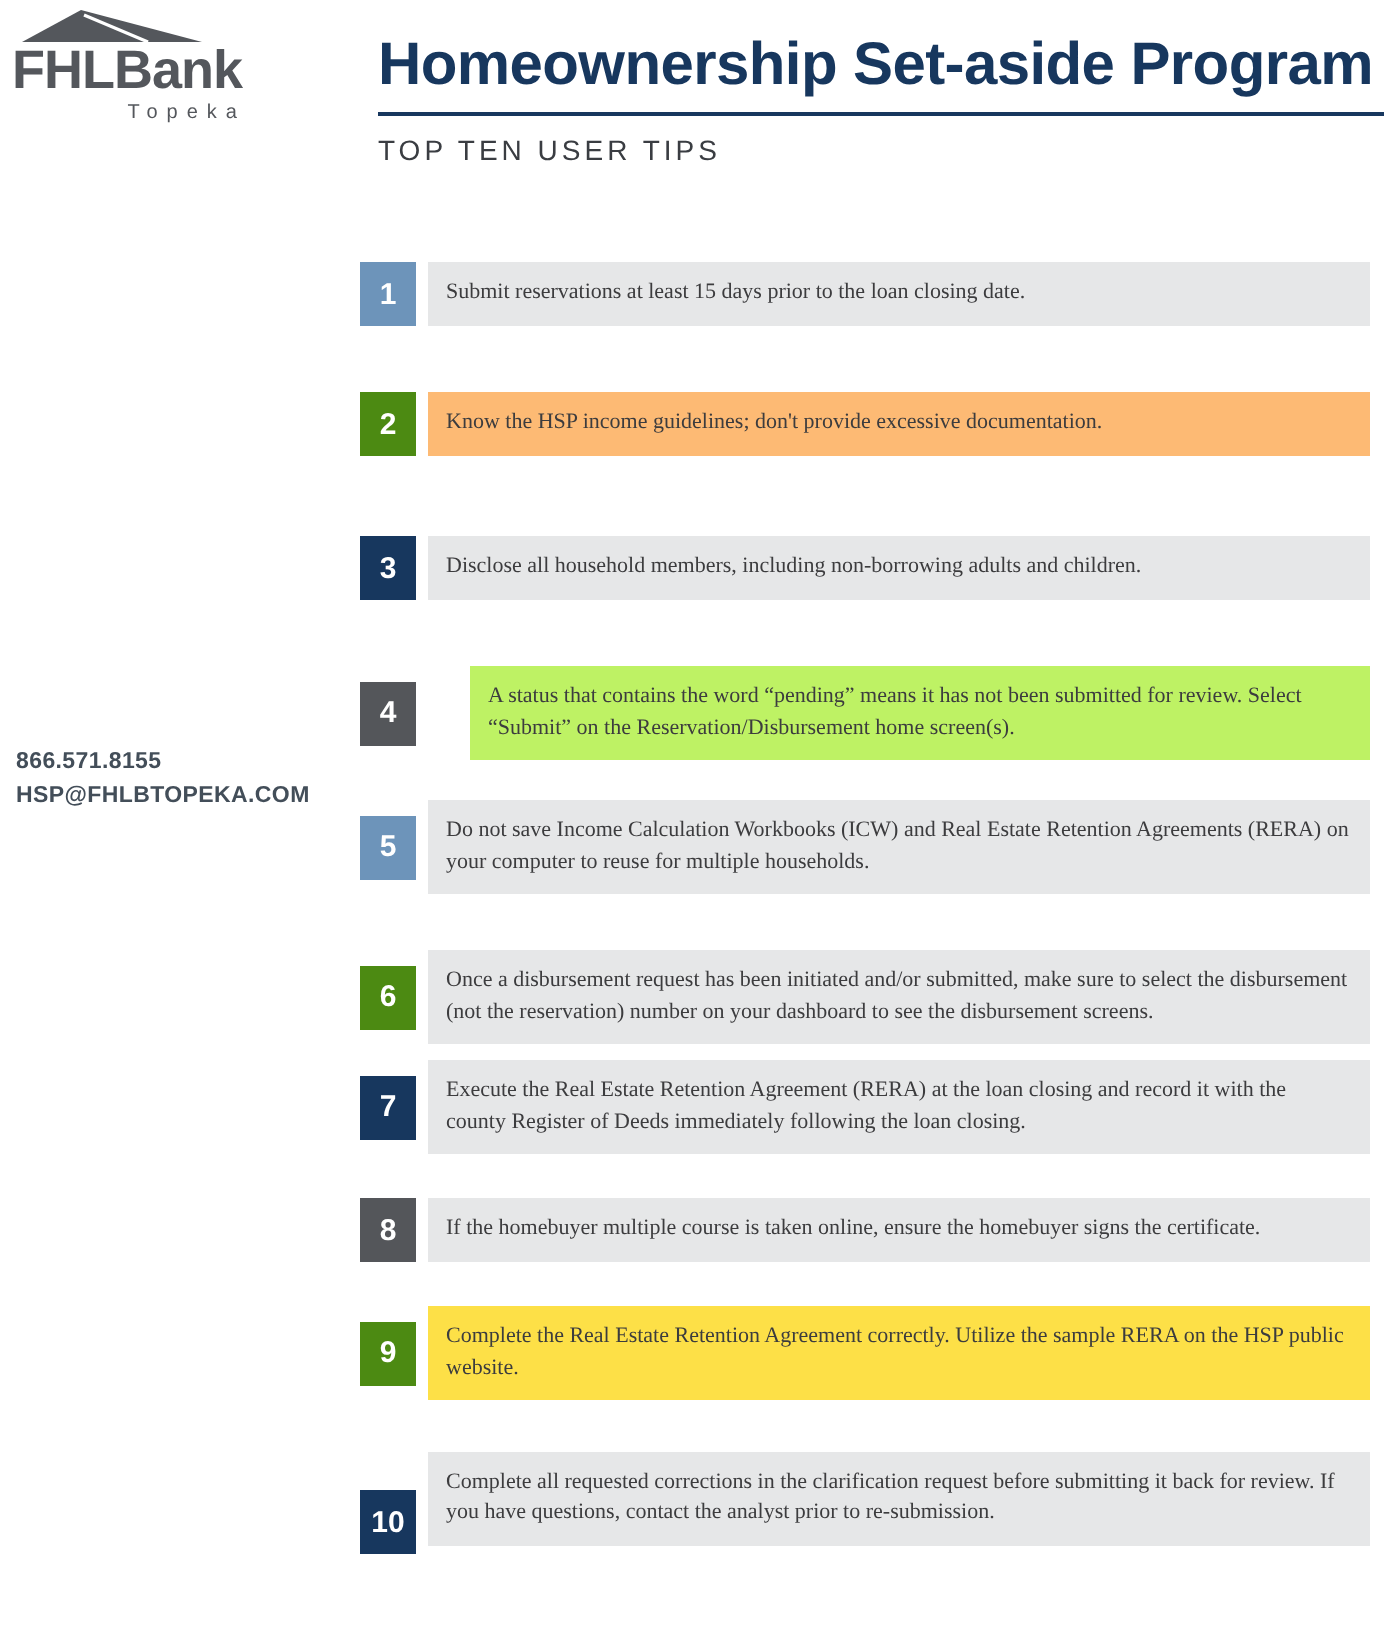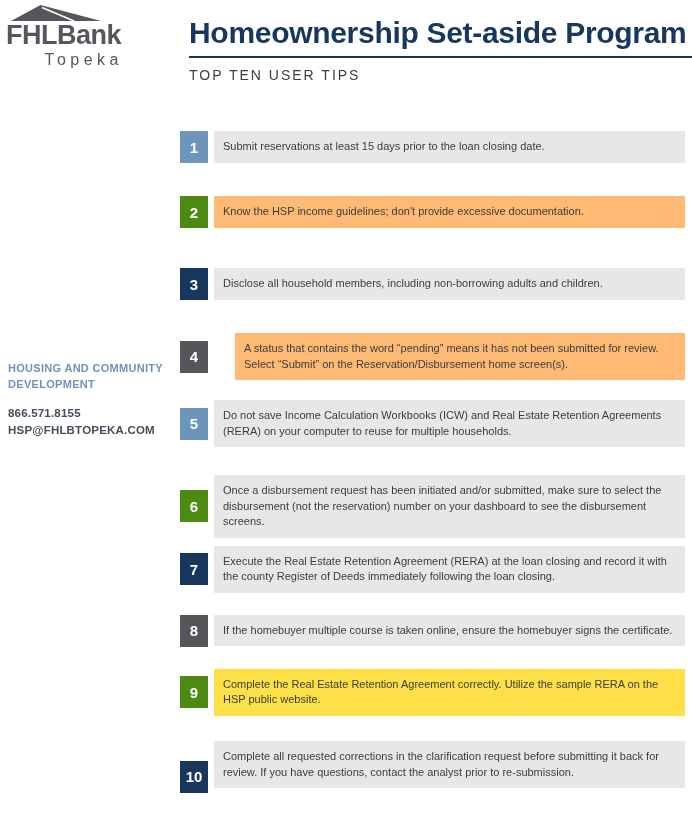--- a/index.html
+++ b/index.html
@@ -13,21 +13,21 @@
   }
 
   
   .logo { position: absolute; left: 6px; top: 5px; width: 118px; }
   .logo-roof { display: block; margin-left: 5px; }
   .logo-brand {
     font-size: 27px; font-weight: 700; color: #54575c;
     letter-spacing: -0.5px; line-height: 1; margin-top: 1px;
   }
   .logo-city {
-    font-size: 16px; color: #54575c; letter-spacing: 4.5px;
+    font-size: 10px; color: #54575c; letter-spacing: 4.5px;
     text-align: right; margin-top: 2px; padding-right: 1px;
   }
 
   
   .header { position: absolute; left: 189px; top: 16px; width: 506px; }
   .title {
     font-size: 30px; font-weight: 700; color: #17375e;
     line-height: 1.12; letter-spacing: -0.3px;
   }
   .rule { height: 2px; background: #17375e; margin-top: 6px; }
@@ -51,21 +51,21 @@
   .tips { position: absolute; left: 180px; top: 131px; width: 505px; }
   .tip { display: flex; align-items: center; }
   .badge {
     flex: 0 0 28px; height: 32px;
     display: flex; align-items: center; justify-content: center;
     color: #ffffff; font-weight: 700; font-size: 15px;
   }
   .bar {
     flex: 1; margin-left: 6px; background: #e6e7e8;
     padding: 8px 10px 8px 9px;
-    font-size: 11px; line-height: 15.5px; color: #3c3c3e;
+    font-size: 11px; line-height: 15.5px; color: #3c3c3e; font-family: Liberation Serif, serif;
   }
   .tip:nth-child(1)  { margin-bottom: 33px; }
   .tip:nth-child(2)  { margin-bottom: 40px; }
   .tip:nth-child(3)  { margin-bottom: 33px; }
   .tip:nth-child(4)  { margin-bottom: 20px; }
   .tip:nth-child(5)  { margin-bottom: 28px; }
   .tip:nth-child(6)  { margin-bottom: 8px;  }
   .tip:nth-child(7)  { margin-bottom: 22px; }
   .tip:nth-child(8)  { margin-bottom: 22px; }
   .tip:nth-child(9)  { margin-bottom: 21px; }
@@ -85,21 +85,20 @@
     <div class="logo-city">Topeka</div>
   </div>
 
   <div class="header">
     <div class="title">Homeownership Set-aside Program</div>
     <div class="rule"></div>
     <div class="subtitle">TOP TEN USER TIPS</div>
   </div>
 
   <div class="sidebar">
-    <div class="dept">HOUSING AND COMMUNITY DEVELOPMENT</div>
     <div class="contact">
       <div>866.571.8155</div>
       <div>HSP@FHLBTOPEKA.COM</div>
     </div>
   </div>
 
   <div class="tips">
       <div class="tip">
       <div class="badge" style="background: rgb(109, 148, 186);">1</div>
       <div class="bar" style="color: rgb(60, 60, 62); background: rgb(230, 231, 232);">Submit reservations at least 15 days prior to the loan closing date.</div>
@@ -107,21 +106,21 @@
       <div class="tip">
       <div class="badge" style="background: rgb(76, 138, 18);">2</div>
       <div class="bar" style="color: rgb(60, 60, 62); background: #fdba74;">Know the HSP income guidelines; don't provide excessive documentation.</div>
     </div>
       <div class="tip">
       <div class="badge" style="background: rgb(23, 55, 94);">3</div>
       <div class="bar" style="color: rgb(60, 60, 62); background: rgb(230, 231, 232);">Disclose all household members, including non-borrowing adults and children.</div>
     </div>
       <div class="tip">
       <div class="badge" style="background: rgb(84, 86, 90);">4</div>
-      <div class="bar" style="color: rgb(60, 60, 62); background: #fdba74; margin-left: 27px;">A status that contains the word “pending” means it has not been submitted for review. Select “Submit” on the Reservation/Disbursement home screen(s).</div>
+      <div class="bar" style="color: rgb(60, 60, 62); background: #bef264; margin-left: 27px;">A status that contains the word “pending” means it has not been submitted for review. Select “Submit” on the Reservation/Disbursement home screen(s).</div>
     </div>
       <div class="tip">
       <div class="badge" style="background: rgb(109, 148, 186);">5</div>
       <div class="bar" style="color: rgb(60, 60, 62); background: rgb(230, 231, 232);">Do not save Income Calculation Workbooks (ICW) and Real Estate Retention Agreements (RERA) on your computer to reuse for multiple households.</div>
     </div>
       <div class="tip">
       <div class="badge" style="background: rgb(76, 138, 18);">6</div>
       <div class="bar" style="color: rgb(60, 60, 62); background: rgb(230, 231, 232);">Once a disbursement request has been initiated and/or submitted, make sure to select the disbursement (not the reservation) number on your dashboard to see the disbursement screens.</div>
     </div>
       <div class="tip">

